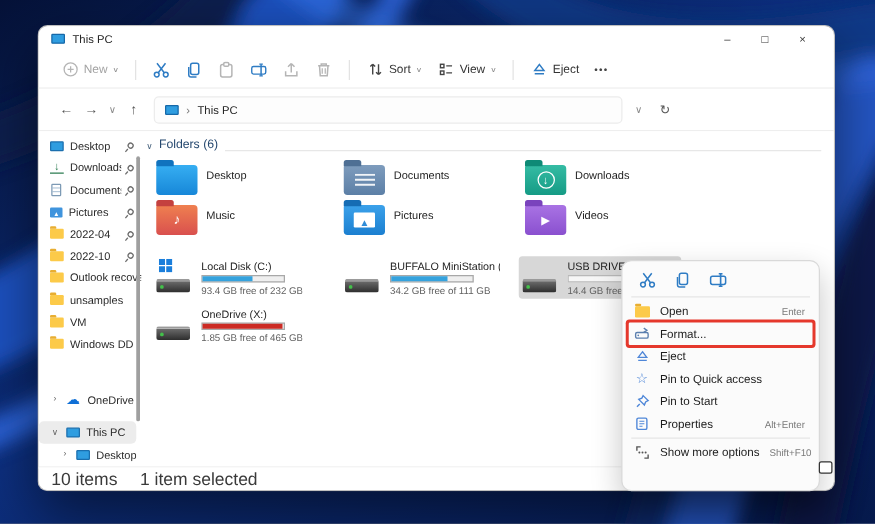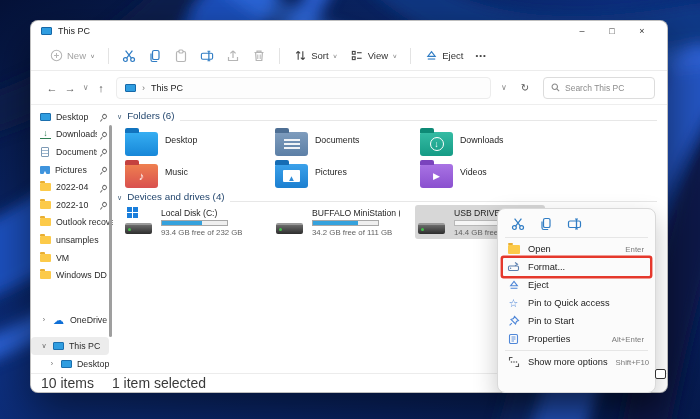--- a/index.html
+++ b/index.html
@@ -288,29 +288,20 @@
       <div class="nav-ico">↑</div>
       <div class="crumb-box">
         <div class="crumb-ico"></div>
         <span class="crumb-sep">›</span>
         <span class="crumb-txt">This PC</span>
       </div>
       <div class="addr-right">
         <div class="nav-ico small">∨</div>
         <div class="nav-ico" style="font-size:10px;">↻</div>
       </div>
-      <div class="searchbox">
-        <span>
-          <svg class="ic" width="9" height="9" viewBox="0 0 10 10" fill="none" stroke="#8a8a8a" stroke-width="1.2">
-              <circle cx="4.2" cy="4.2" r="3"></circle>
-              <path d="M6.5 6.5 L9 9"></path>
-            </svg>
-        </span>
-        <input type="text" placeholder="Search This PC" style="">
-      </div>
     </div>
 
     <div class="bodyarea">
 
       <div class="sidebar">
         <div class="sb-item">
           <span class="mini-mon"></span>
           <span class="lbl">Desktop</span>
           <span class="pin"></span>
         </div>
@@ -412,25 +403,20 @@
           </div>
           <span class="tlabel">Pictures</span>
         </div>
         <div class="tile" style="left:307px; top:55px;">
           <div class="fold f-vids">
             <span class="fglyph" style="font-size:9px;">▶</span>
           </div>
           <span class="tlabel">Videos</span>
         </div>
 
-        <div class="sec-head sh-drives">
-          <span class="sec-chev">∨</span>
-          <span>Devices and drives (4)</span>
-          <span class="rule"></span>
-        </div>
 
         <div class="drive-tile" style="left:9px; top:100px;">
           <div class="dicon">
             <div class="winlogo">
                 <span></span>
                 <span></span>
                 <span></span>
                 <span></span>
               </div>
             <div class="drv"></div>
@@ -463,20 +449,32 @@
             </div>
           <div class="dinfo">
             <span class="dname">USB DRIVE (E:)</span>
             <div class="dbar" style="background:#f6f6f6; border-color:#b8b8b8;">
               <div class="fillb" style="width: 0%; background: rgb(53, 162, 221);"></div>
             </div>
             <span class="dfree">14.4 GB free of</span>
           </div>
         </div>
 
+        <div class="drive-tile" style="left:9px; top:138px;">
+          <div class="dicon">
+              <div class="drv"></div>
+            </div>
+          <div class="dinfo">
+            <span class="dname">OneDrive (X:)</span>
+            <div class="dbar">
+              <div class="fillb" style="width: 99%; background: rgb(204, 43, 36);"></div>
+            </div>
+            <span class="dfree">1.85 GB free of 465 GB</span>
+          </div>
+        </div>
 
       </div>
     </div>
 
     <div class="statusbar">
       <span>10 items</span>
       <span>1 item selected</span>
     </div>
   </div>
 

